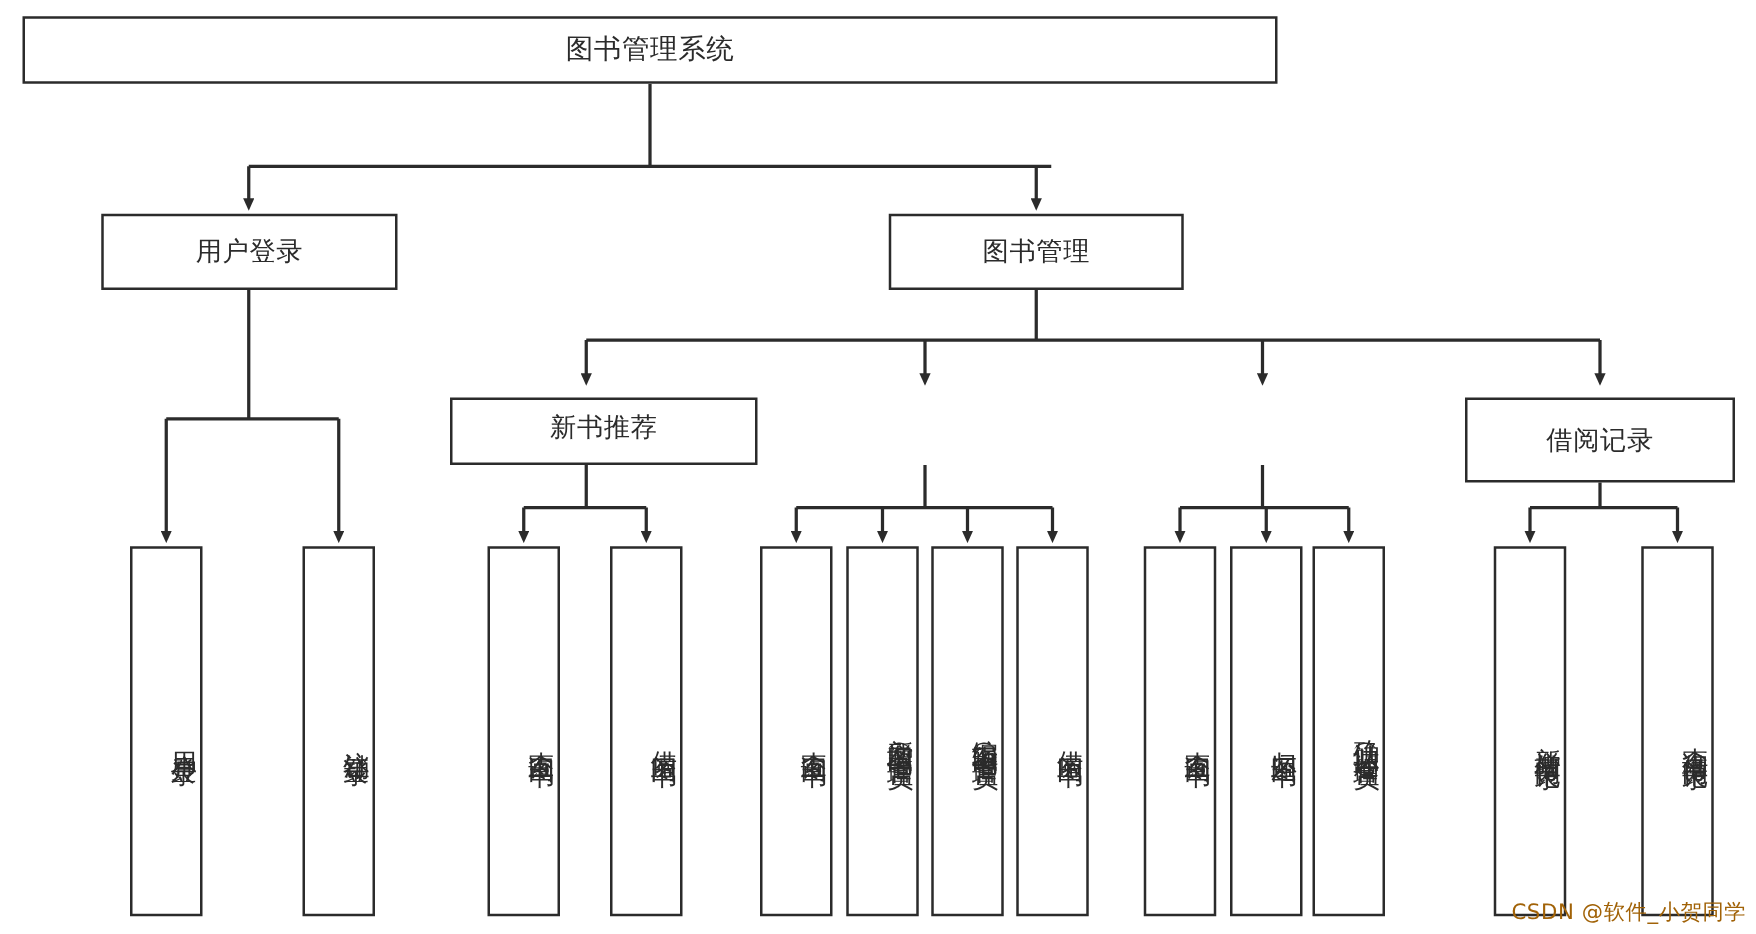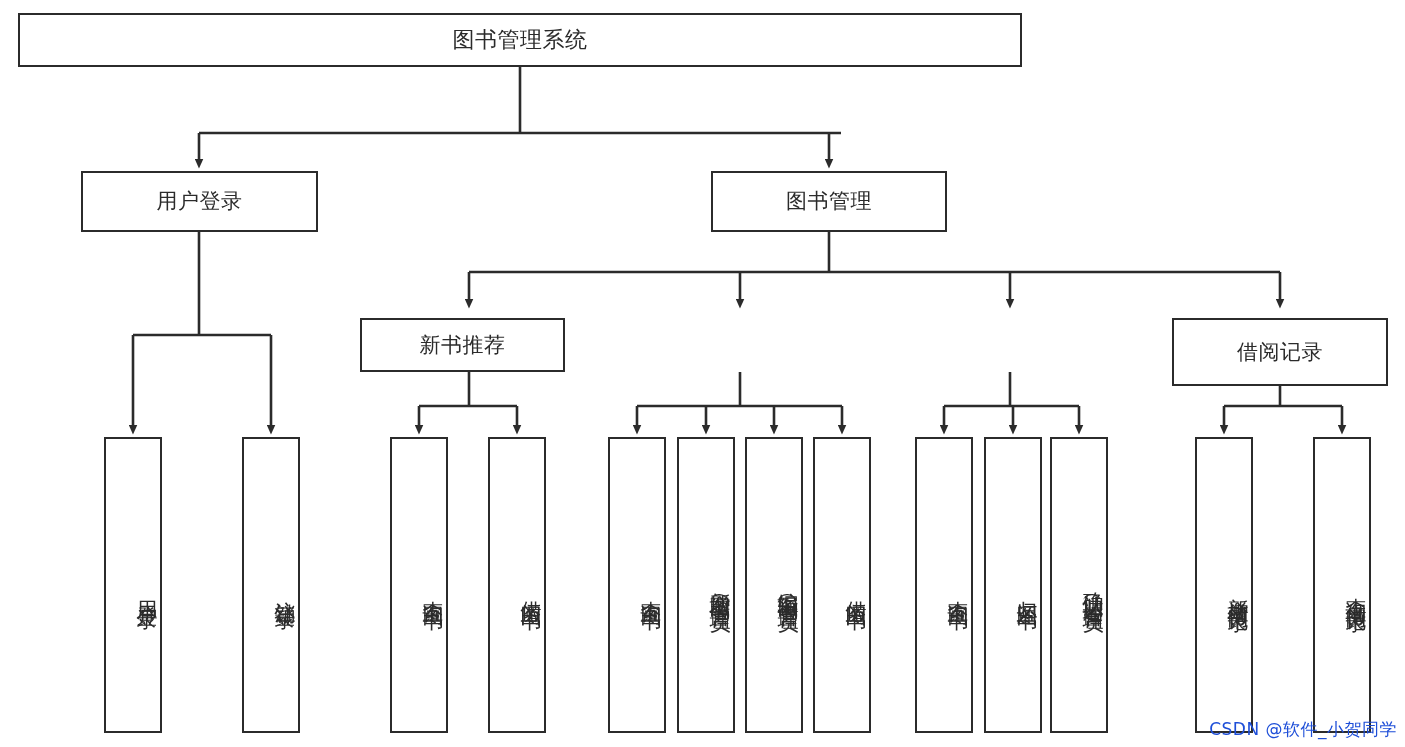--- a/index.html
+++ b/index.html
@@ -60,21 +60,21 @@
     white-space: nowrap;
   }
   .node.root {
     font-size: 22px;
   }
   #watermark {
     position: absolute;
     right: 8px;
     bottom: 6px;
     font-size: 17px;
-    color: #1d4ed8;
+    color: #a16207;
     letter-spacing: 0.5px;
     white-space: nowrap;
     user-select: none;
   }
 </style>
 </head>
 <body>
 
 <div id="diagram-root">
 
@@ -133,21 +133,21 @@
     <span class="node-label">图书管理系统</span>
   </div>
 
   <div class="node horiz" style="left:81px; top:171px; width:237px; height:61px;">
     <span class="node-label">用户登录</span>
   </div>
   <div class="node horiz" style="left:711px; top:171px; width:236px; height:61px;">
     <span class="node-label">图书管理</span>
   </div>
 
-  <div class="node horiz" style="left:360px; top:318px; width:205px; height:54px;">
+  <div class="node horiz" style="left:360px; top:318px; width:246px; height:54px;font-family:Liberation Mono, monospace;">
     <span class="node-label">新书推荐</span>
   </div>
   <div class="node horiz" style="left:1172px; top:318px; width:216px; height:68px;">
     <span class="node-label">借阅记录</span>
   </div>
 
   <div class="node vert" style="left:104px; top:437px; width:58px; height:296px;">
     <span class="node-label">用户登录</span>
   </div>
   <div class="node vert" style="left:242px; top:437px; width:58px; height:296px;">

